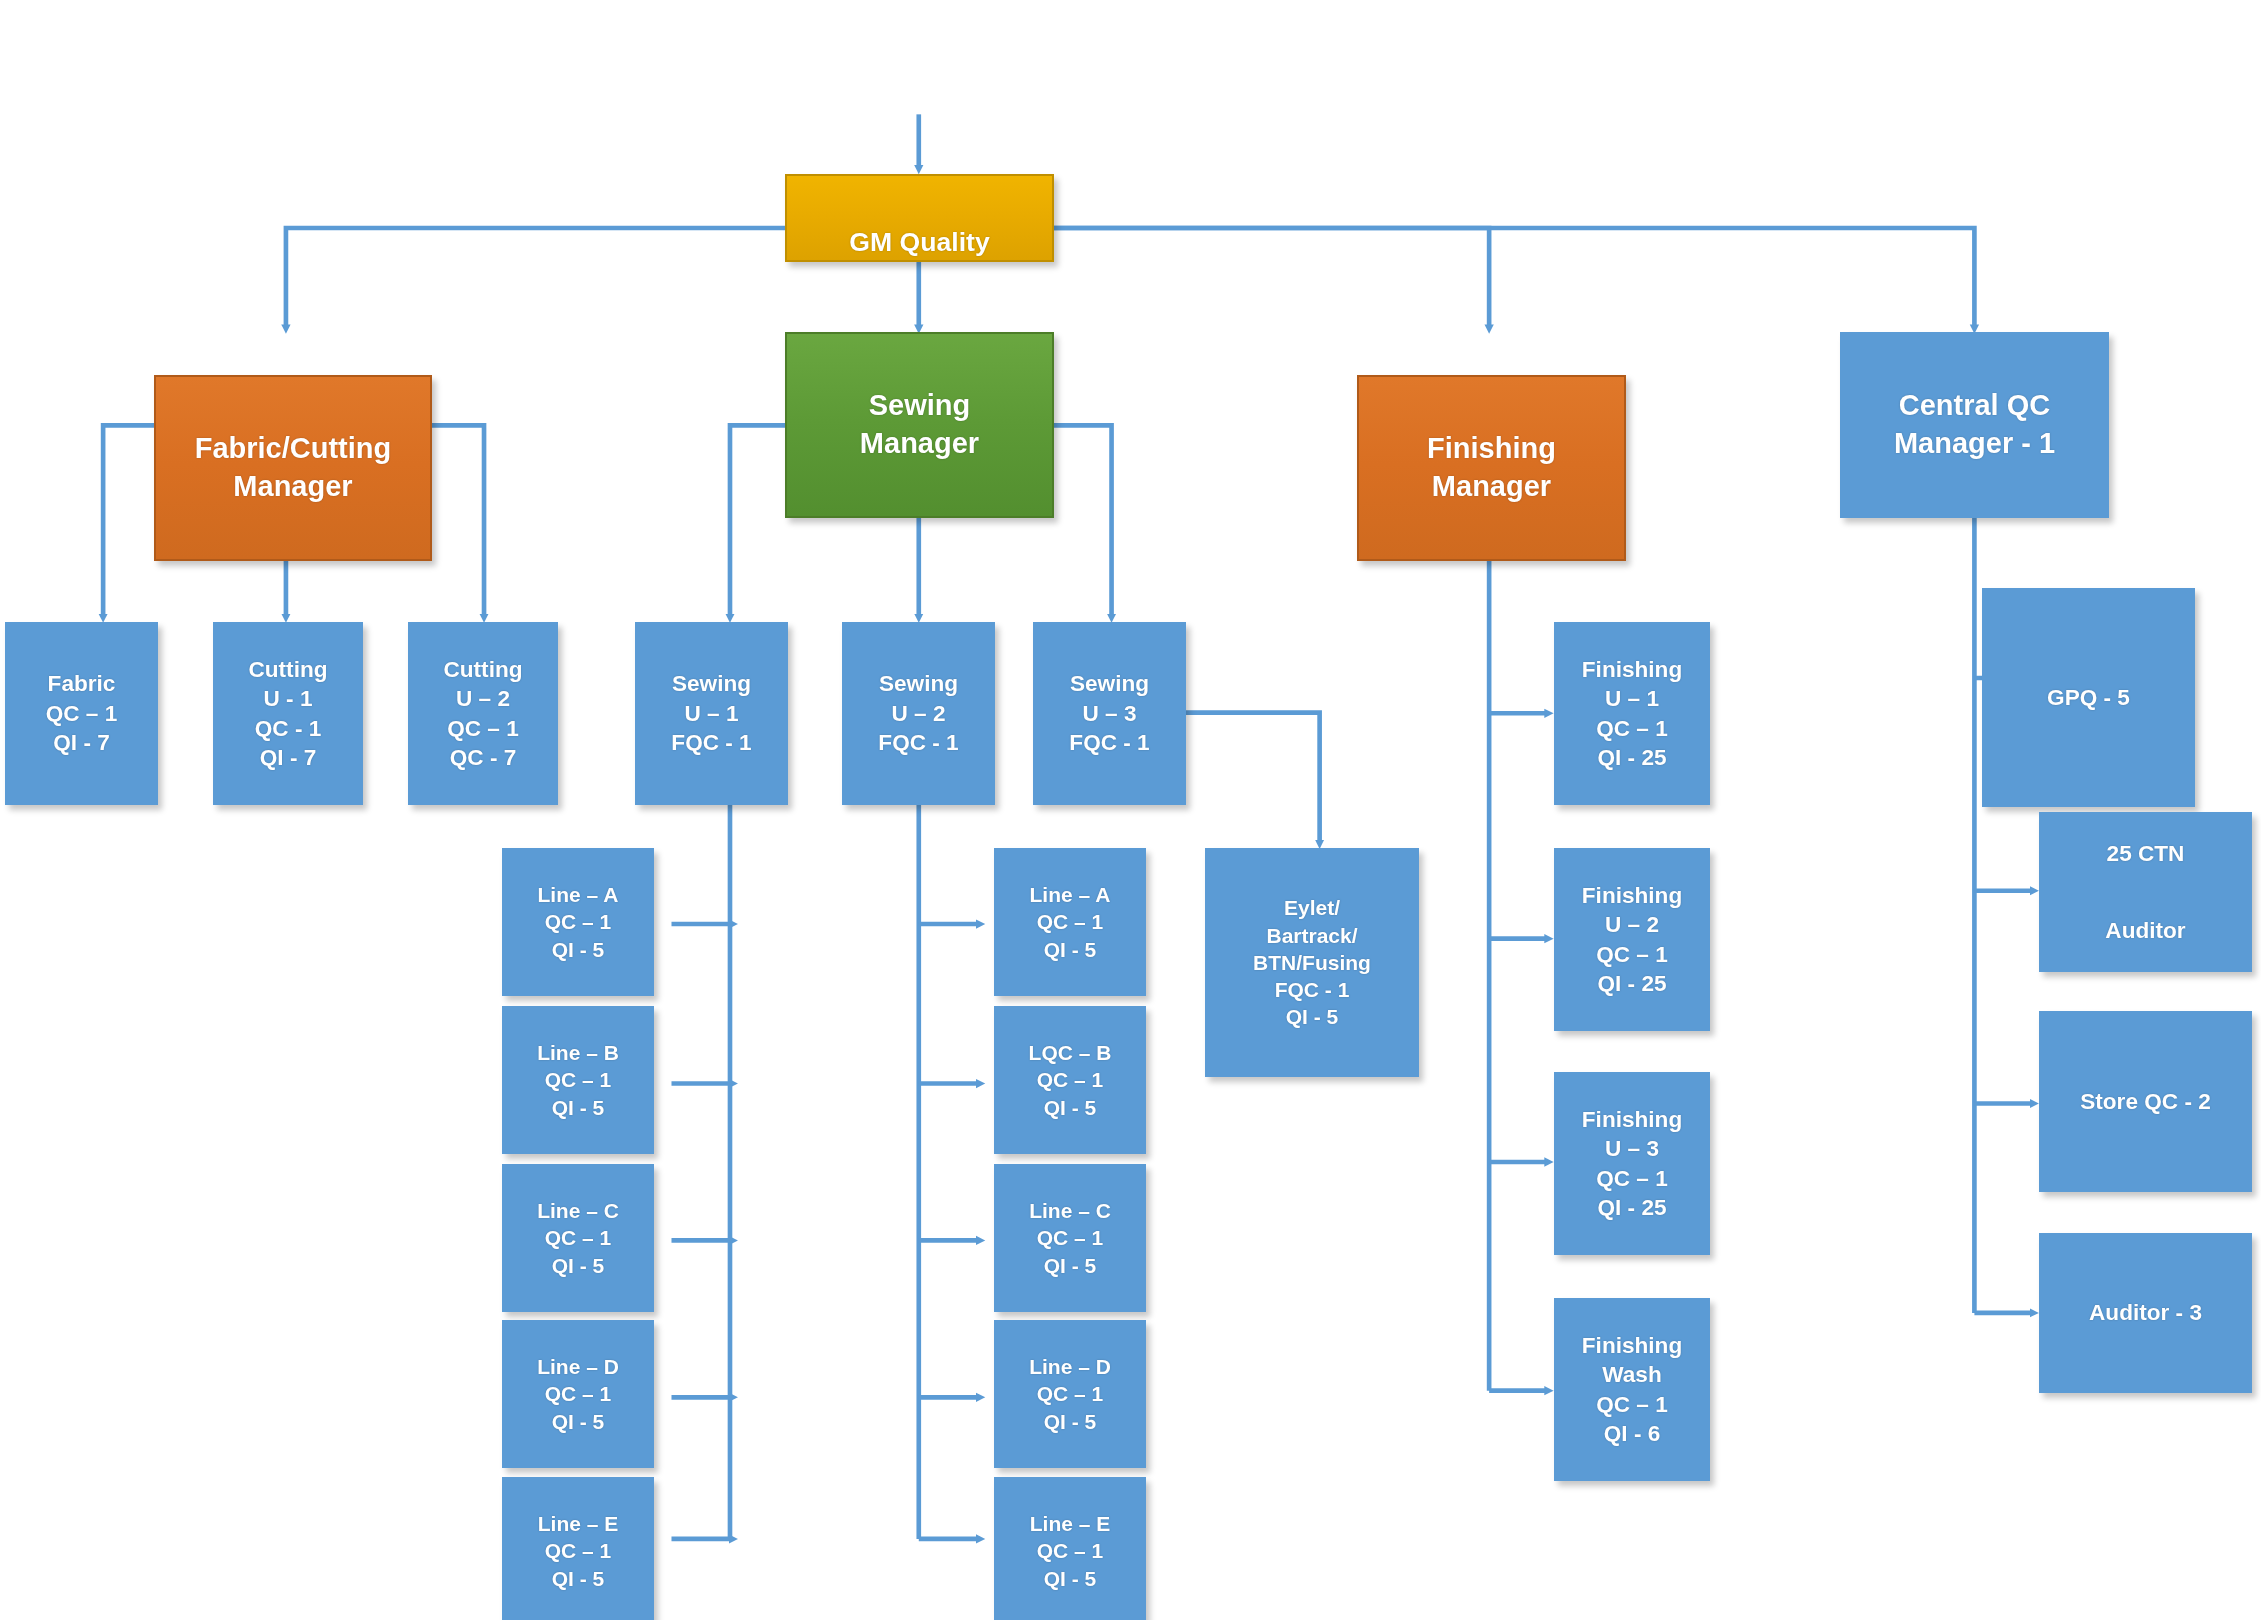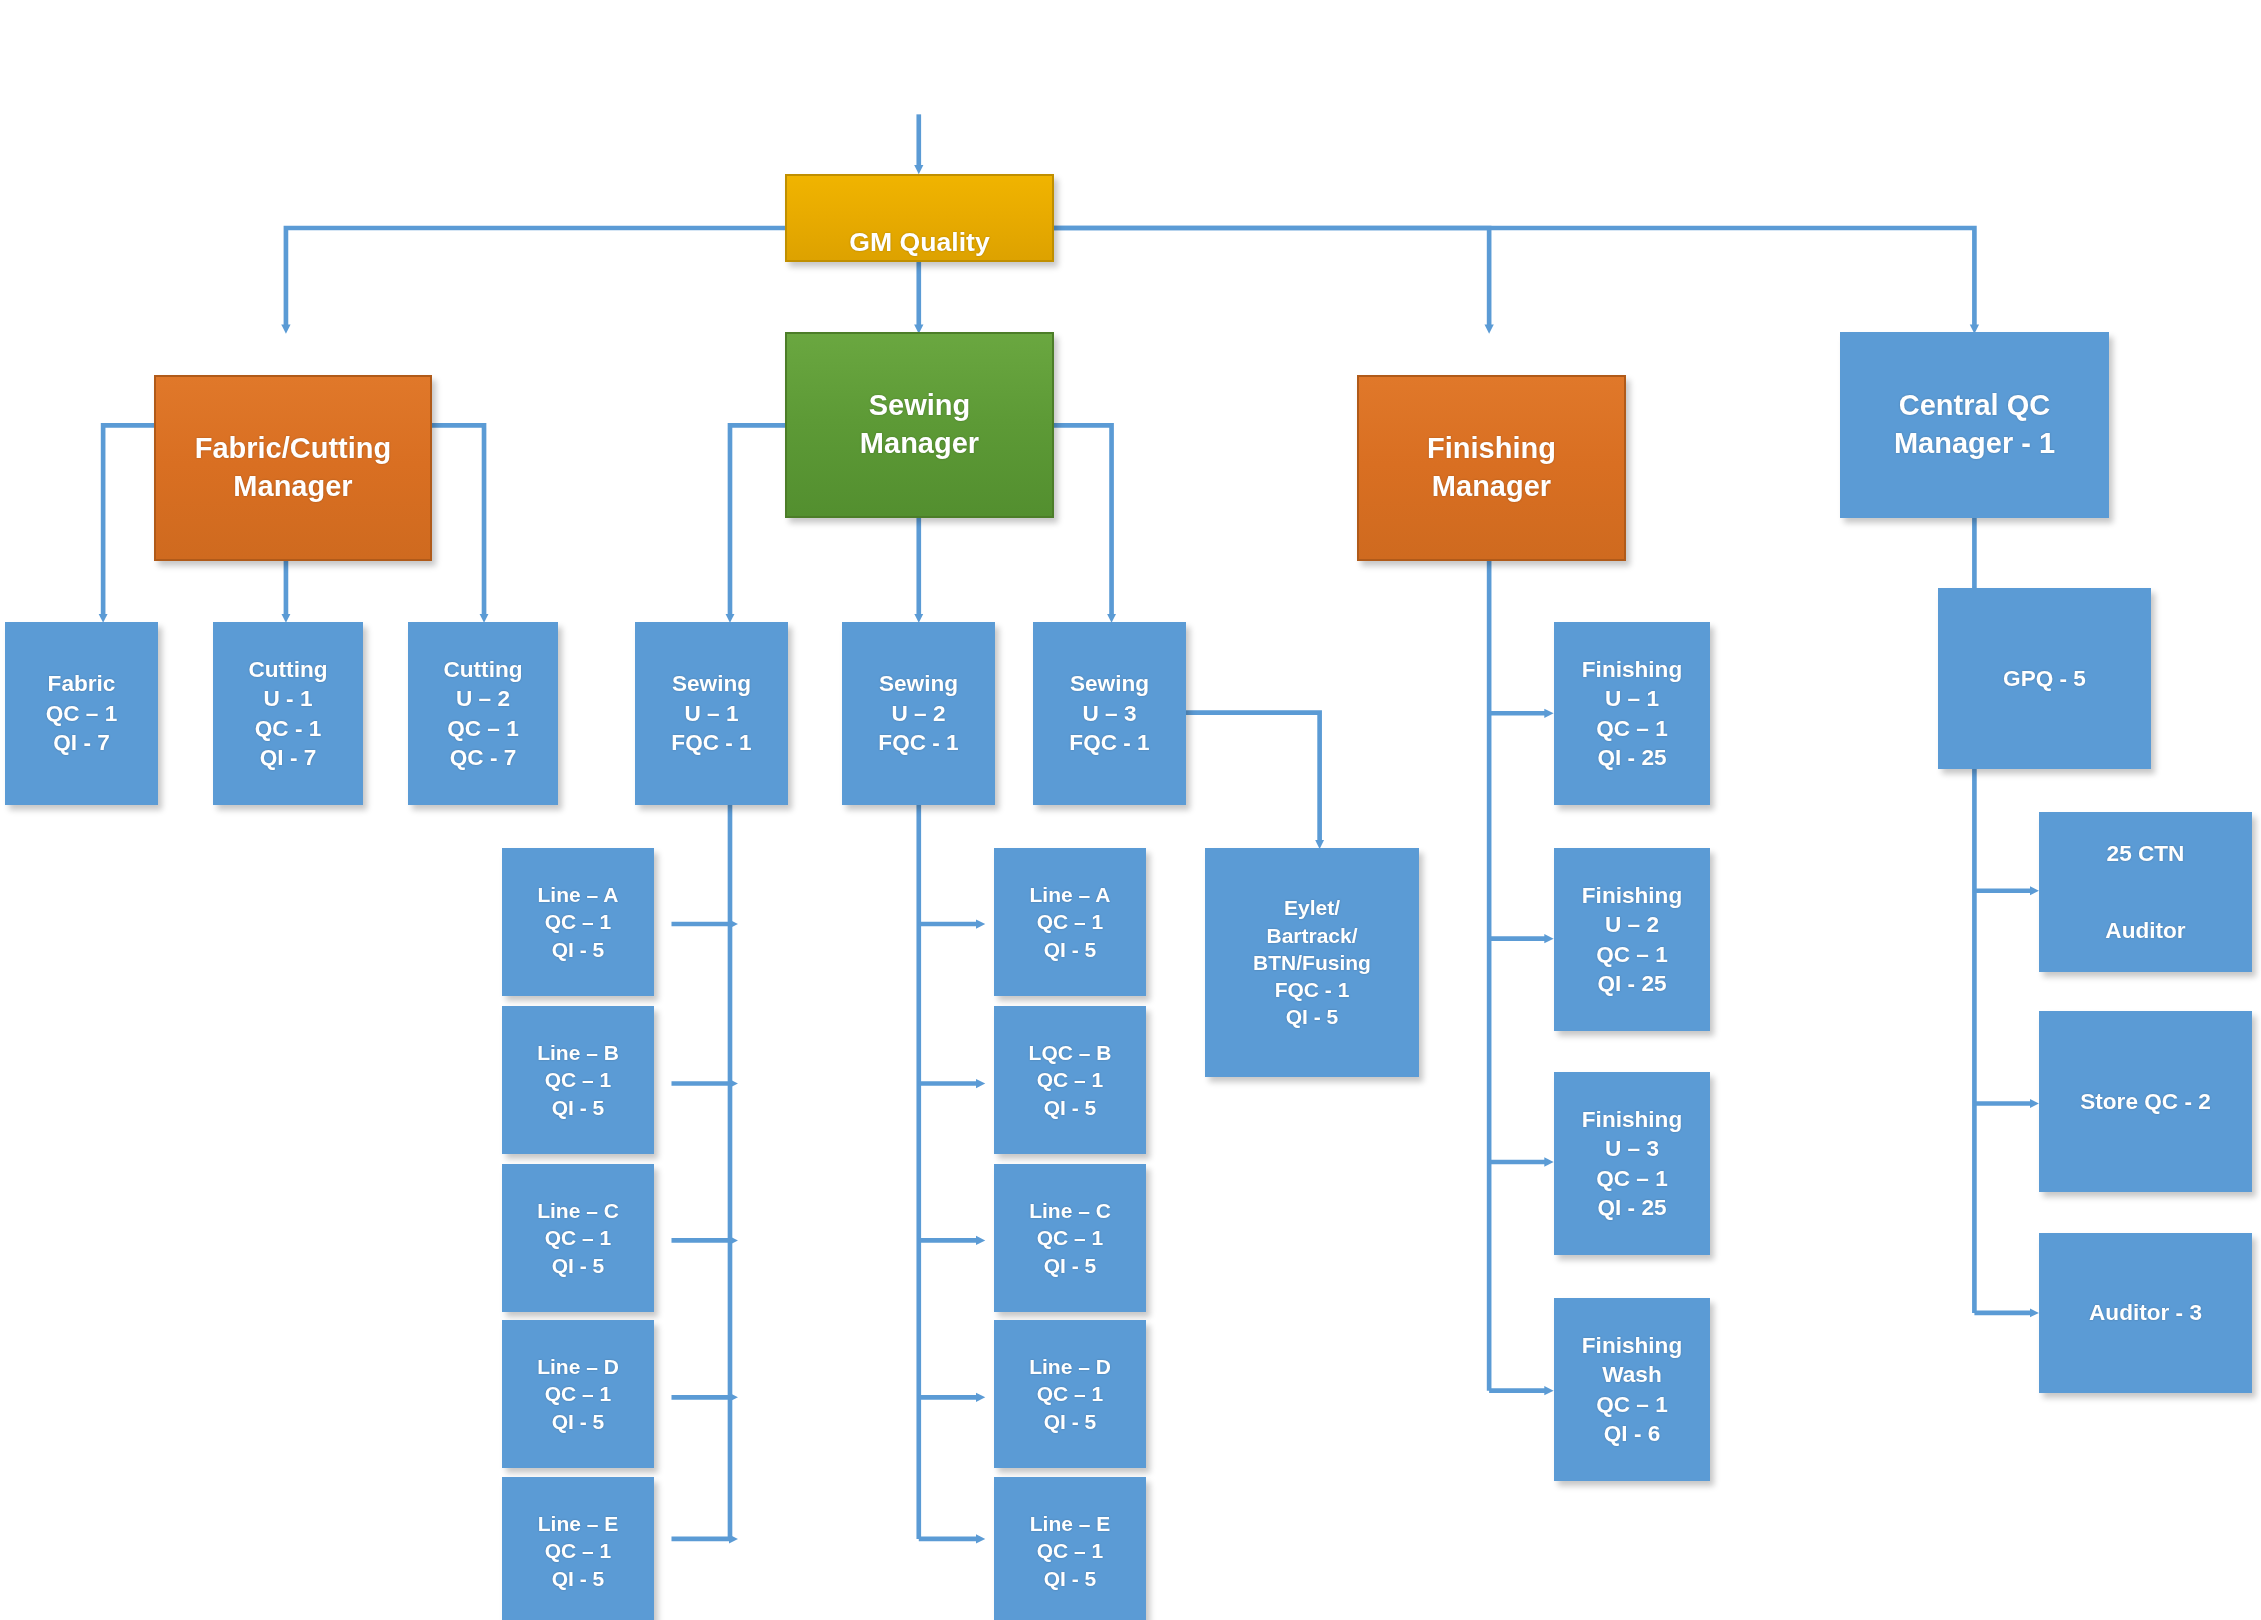--- a/index.html
+++ b/index.html
@@ -252,21 +252,21 @@
     <span class="ln">QC – 1</span>
     <span class="ln">QI - 25</span>
   </div>
   <div class="node n-blue fs-unit" style="left:1554px;top:1298px;width:156px;height:183px;">
     <span class="ln">Finishing</span>
     <span class="ln">Wash</span>
     <span class="ln">QC – 1</span>
     <span class="ln">QI - 6</span>
   </div>
 
-  <div class="node n-blue fs-cqc" style="left:1938px;top:588px;width:213px;height:181px;">
+  <div class="node n-blue fs-cqc" style="left:1982px;top:588px;width:213px;height:219px;">
     <span class="ln">GPQ - 5</span>
   </div>
   <div class="node n-blue fs-cqc" style="left:2039px;top:812px;width:213px;height:160px;gap:48px;">
     <span class="ln">25 CTN</span>
     <span class="ln">Auditor</span>
   </div>
   <div class="node n-blue fs-cqc" style="left:2039px;top:1011px;width:213px;height:181px;">
     <span class="ln">Store QC - 2</span>
   </div>
   <div class="node n-blue fs-cqc" style="left:2039px;top:1233px;width:213px;height:160px;">

